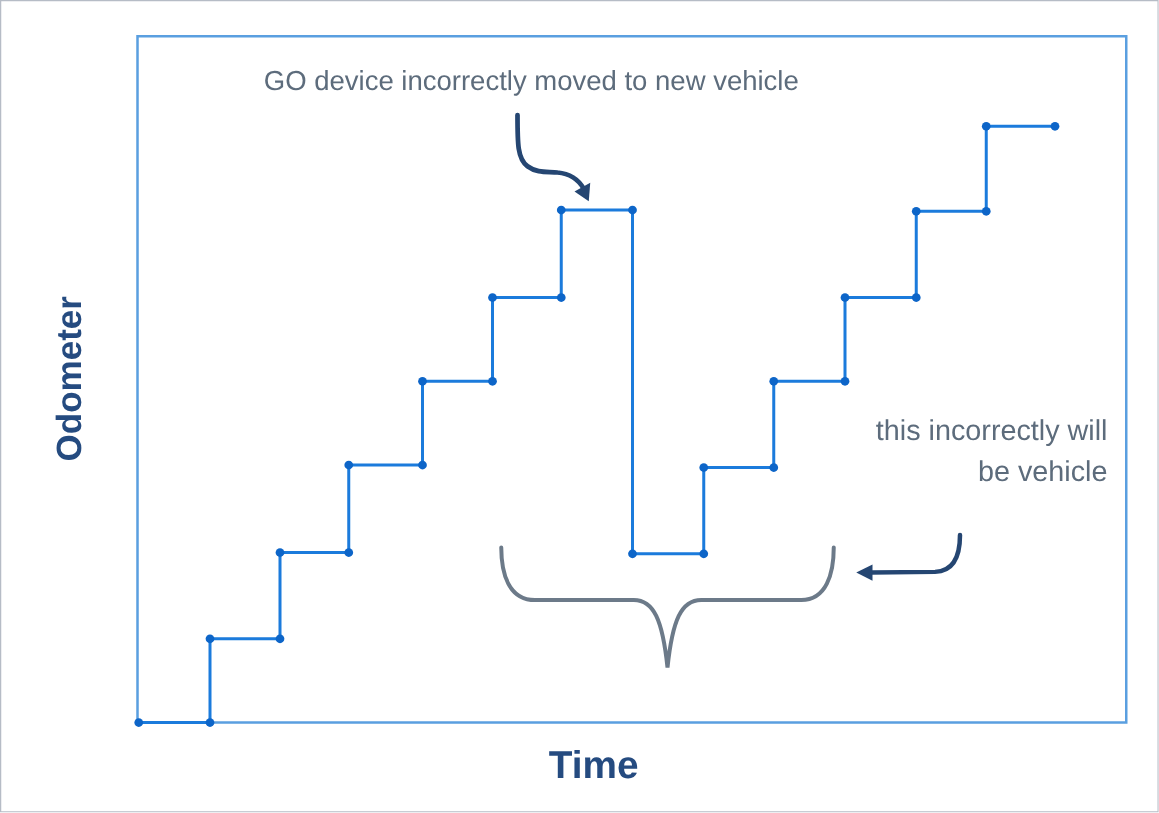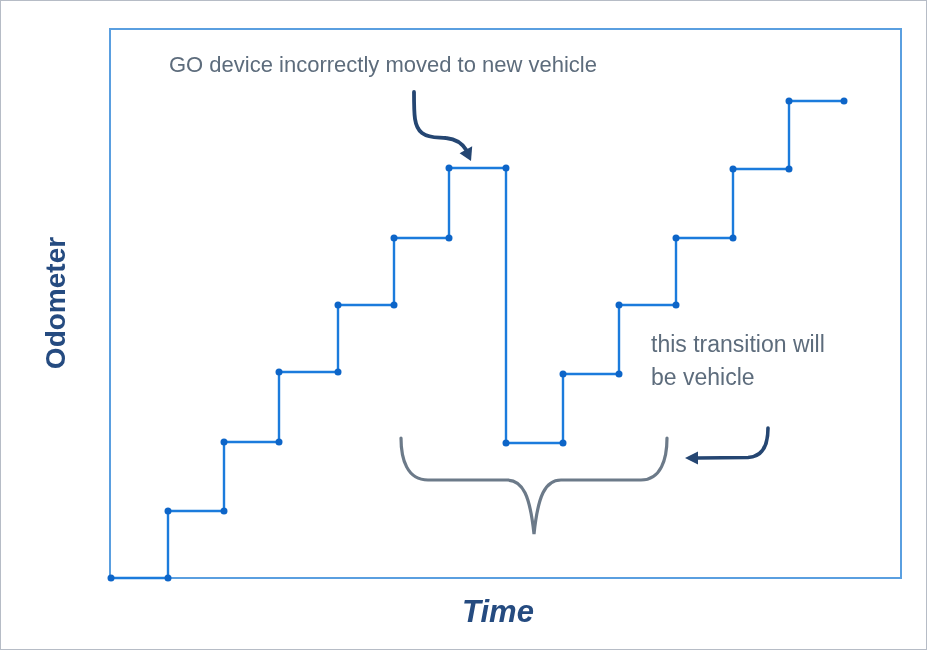--- a/index.html
+++ b/index.html
@@ -10,41 +10,40 @@
     box-sizing: border-box;
     border: 1px solid #b6bcc6;
     background: #ffffff;
     font-family: "Liberation Sans", sans-serif;
     overflow: hidden;
   }
   .layer { position: absolute; left: 0; top: 0; }
   .ann {
     position: absolute;
     color: #5d6c7c;
-    text-align: left;
+    text-align: right;
   }
   .ann.top    { left: 168px; top: 51px;  width: 470px; font-size: 22px; }
   .ann.report { left: 650px; top: 327px; width: 235px; font-size: 23px; line-height: 33px; }
   .axis-label {
     position: absolute;
     color: #254b80;
     font-weight: bold;
     text-align: center;
   }
   .axis-label.y {
     left: -53px; top: 284px;
     width: 220px; height: 36px;
     font-size: 28px;
     transform: rotate(-90deg);
   }
   .axis-label.x {
-    left: 427px; top: 593px;
+    left: 404px; top: 593px;
     width: 140px;
     font-size: 31px;
-    font-style: italic;
   }
 </style>
 </head>
 <body>
 
 <div class="canvas">
 
   <svg class="layer" width="927" height="650" viewBox="0 0 927 650">
 
     <rect x="109" y="28" width="791" height="549" fill="none" stroke-width="2" stroke="#5a9fe0"></rect>
@@ -90,21 +89,21 @@
 
     <g>
       <path d="M 767 427 C 767 444 762 456 747 456.5 L 696 457" fill="none" stroke="#254672" stroke-width="3.6" stroke-linecap="round"></path>
       <polygon points="684,457 697,450.5 697,463.5" fill="#254672"></polygon>
     </g>
   </svg>
 
   <div class="ann top">GO device incorrectly moved to new vehicle</div>
 
   <div class="ann report">
-    <div>this transition will</div>
+    <div>this incorrectly will</div>
     <div>be vehicle</div>
   </div>
 
   <div class="axis-label y">Odometer</div>
 
   <div class="axis-label x">Time</div>
 
 </div>
 
 </body></html>

